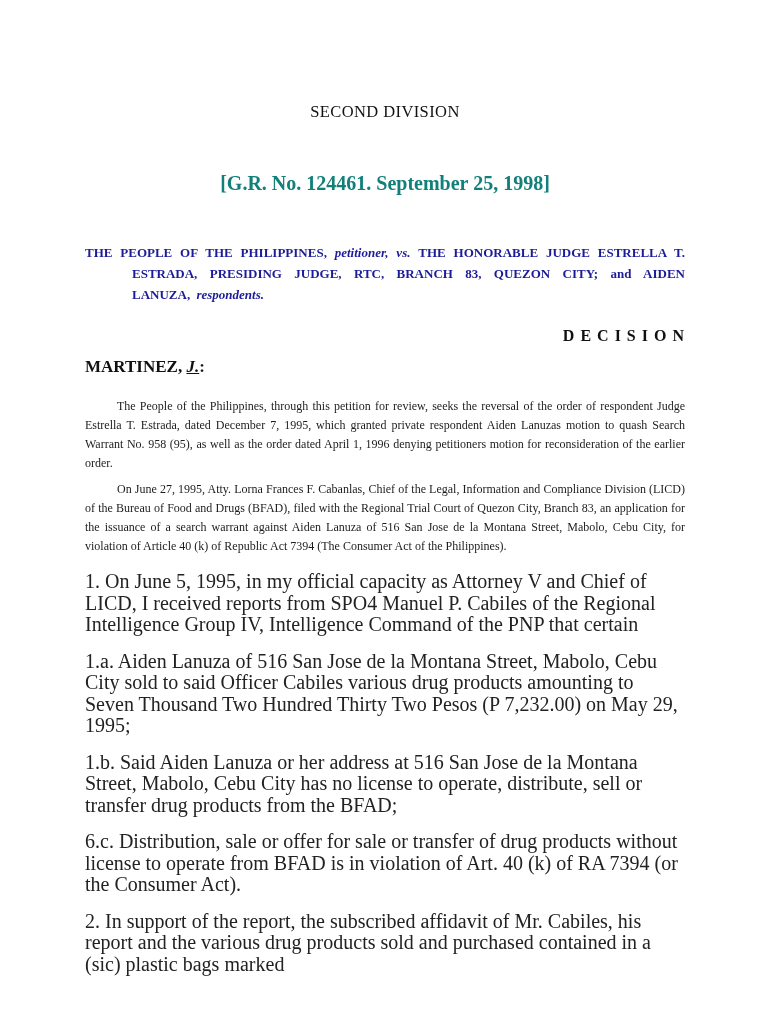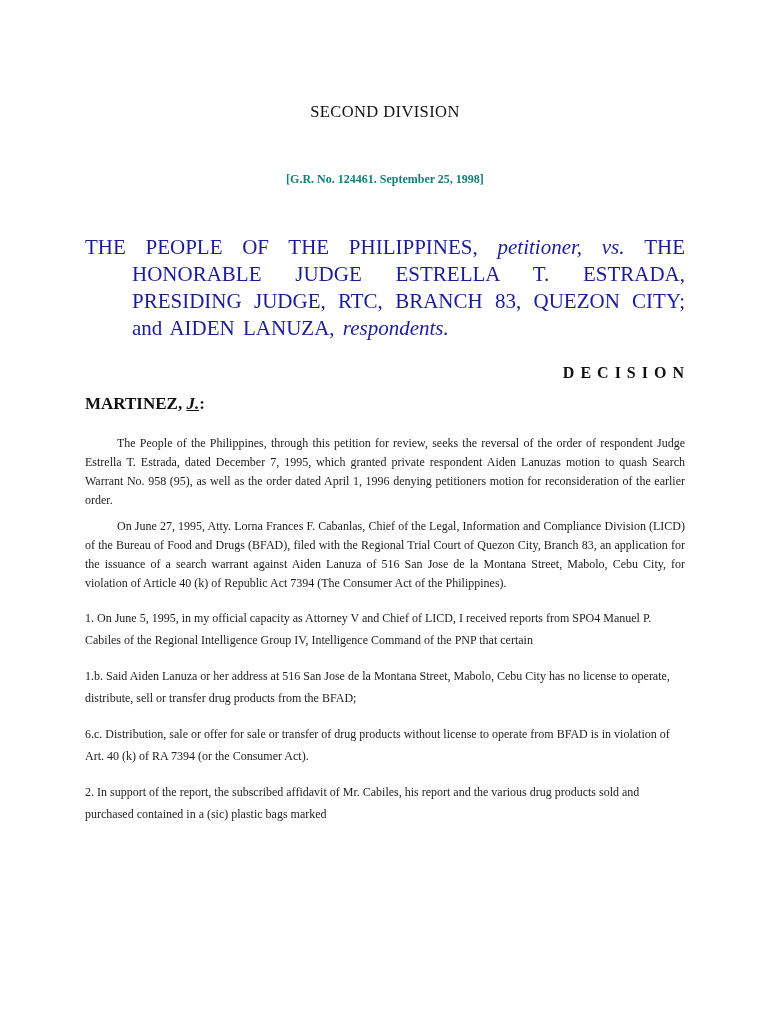--- a/index.html
+++ b/index.html
@@ -22,29 +22,29 @@
   }
   .division{
     text-align:center;
     font-size:16.5px; font-weight:normal;
     letter-spacing:.4px;
     color:#111;
   }
   .citation{
     margin-top:50px;
     text-align:center;
-    font-size:12px; font-weight:bold;
+    font-size:20px; font-weight:bold;
     color:var(--citation);
   }
   .case-title{
     margin-top:47px;
-    font-size:21px; font-weight:normal;
+    font-size:13px; font-weight:bold;
     color:var(--title-navy);
     text-align:justify;
-    line-height:27px;
+    line-height:21px;
     word-spacing:3px;
     padding-left:47px; text-indent:-47px;
   }
   .case-title .it{ font-style:italic; }
   .decision-heading{
     margin-top:22px;
     text-align:right;
     font-size:16px; font-weight:bold;
     letter-spacing:1px;
     color:#111;
@@ -58,21 +58,21 @@
   .body-para{
     font-size:12px;
     line-height:19px;
     text-align:justify;
     text-indent:32px;
     color:#1c1c1c;
   }
   .body-para.first{ margin-top:20px; }
   .body-para + .body-para{ margin-top:7px; }
   .quote-para{
-    font-size:12px;
+    font-size:20px;
     line-height:21.5px;
     text-align:left;
     color:#222;
   }
   .quote-para.first{ margin-top:15px; }
   .quote-para + .quote-para{ margin-top:15px; }
 </style>
 </head>
 <body>
 
@@ -88,20 +88,21 @@
 
   <div class="byline"><span>MARTINEZ, </span><span class="j">J.</span><span>:</span></div>
 
   <p class="body-para first">The People of the Philippines, through this petition for review, seeks the reversal of the order of respondent Judge Estrella T. Estrada, dated December 7, 1995, which granted private respondent Aiden Lanuzas motion to quash Search Warrant No. 958 (95), as well as the order dated April 1, 1996 denying petitioners motion for reconsideration of the earlier order.</p>
 
   <p class="body-para">On June 27, 1995, Atty. Lorna Frances F. Cabanlas, Chief of the Legal, Information and Compliance Division (LICD) of the Bureau of Food and Drugs (BFAD), filed with the Regional Trial Court of Quezon City, Branch 83, an application for the issuance of a search warrant against Aiden Lanuza of 516 San Jose de la Montana Street, Mabolo, Cebu City, for violation of Article 40 (k) of Republic Act 7394 (The Consumer Act of the Philippines).</p>
 
 
   <p class="quote-para first">1. On June 5, 1995, in my official capacity as Attorney V and Chief of LICD, I received reports from SPO4 Manuel P. Cabiles of the Regional Intelligence Group IV, Intelligence Command of the PNP that certain</p>
 
+  <p class="quote-para">1.a. Aiden Lanuza of 516 San Jose de la Montana Street, Mabolo, Cebu City sold to said Officer Cabiles various drug products amounting to Seven Thousand Two Hundred Thirty Two Pesos (P 7,232.00) on May 29, 1995;</p>
 
   <p class="quote-para">1.b. Said Aiden Lanuza or her address at 516 San Jose de la Montana Street, Mabolo, Cebu City has no license to operate, distribute, sell or transfer drug products from the BFAD;</p>
 
   <p class="quote-para">6.c. Distribution, sale or offer for sale or transfer of drug products without license to operate from BFAD is in violation of Art. 40 (k) of RA 7394 (or the Consumer Act).</p>
 
   <p class="quote-para">2. In support of the report, the subscribed affidavit of Mr. Cabiles, his report and the various drug products sold and purchased contained in a (sic) plastic bags marked</p>
 
 </div>
 
 </body></html>

